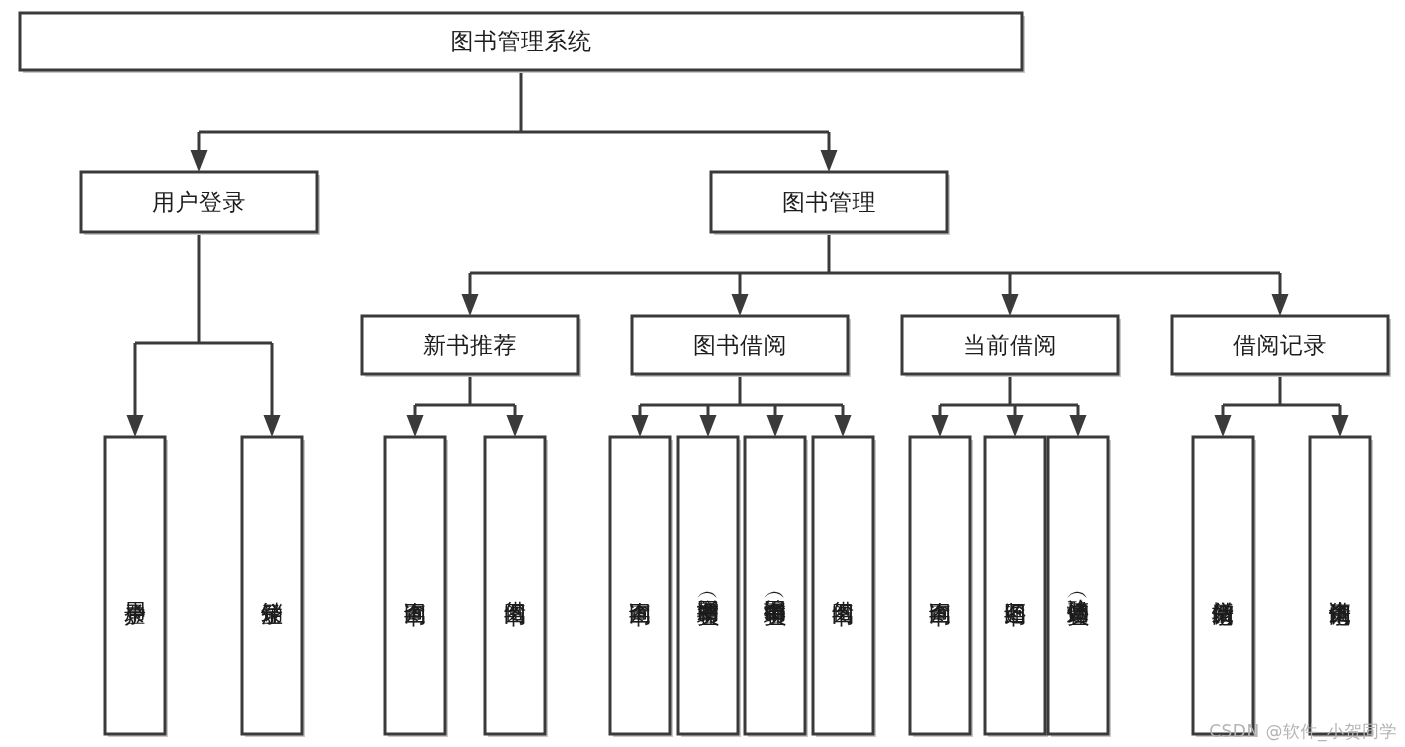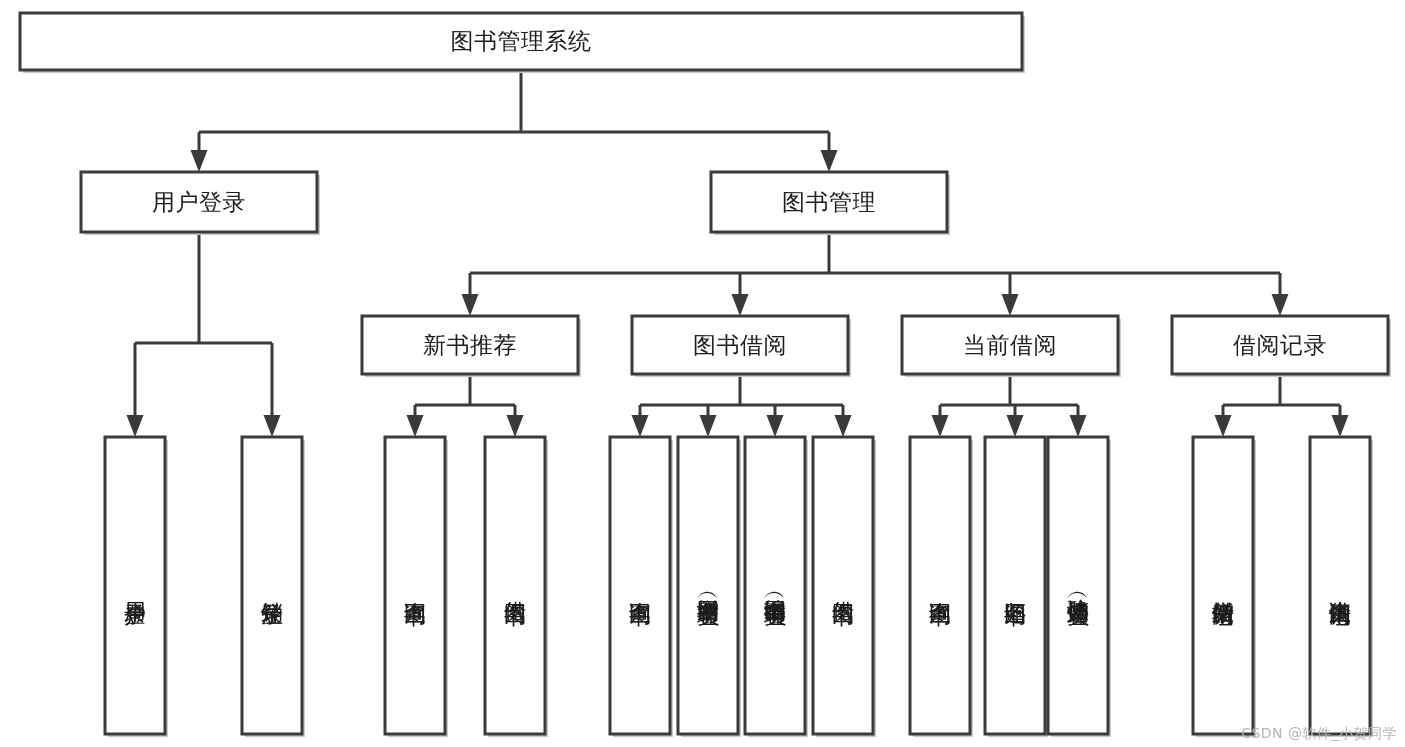--- a/index.html
+++ b/index.html
@@ -68,21 +68,21 @@
     text-align: center;
     letter-spacing: 1px;
     user-select: none;
     white-space: nowrap;
   }
   .watermark {
     position: absolute;
     right: 8px;
     bottom: 4px;
     font-family: "DejaVu Sans", "Liberation Sans", sans-serif;
-    font-size: 14px;
+    font-size: 17px;
     color: #b4b4b4;
     letter-spacing: 0.5px;
     white-space: nowrap;
   }
 </style>
 </head>
 <body>
 
 <div id="diagram-root">
   <svg class="diagram-canvas" viewBox="0 0 1405 747" preserveAspectRatio="none">

